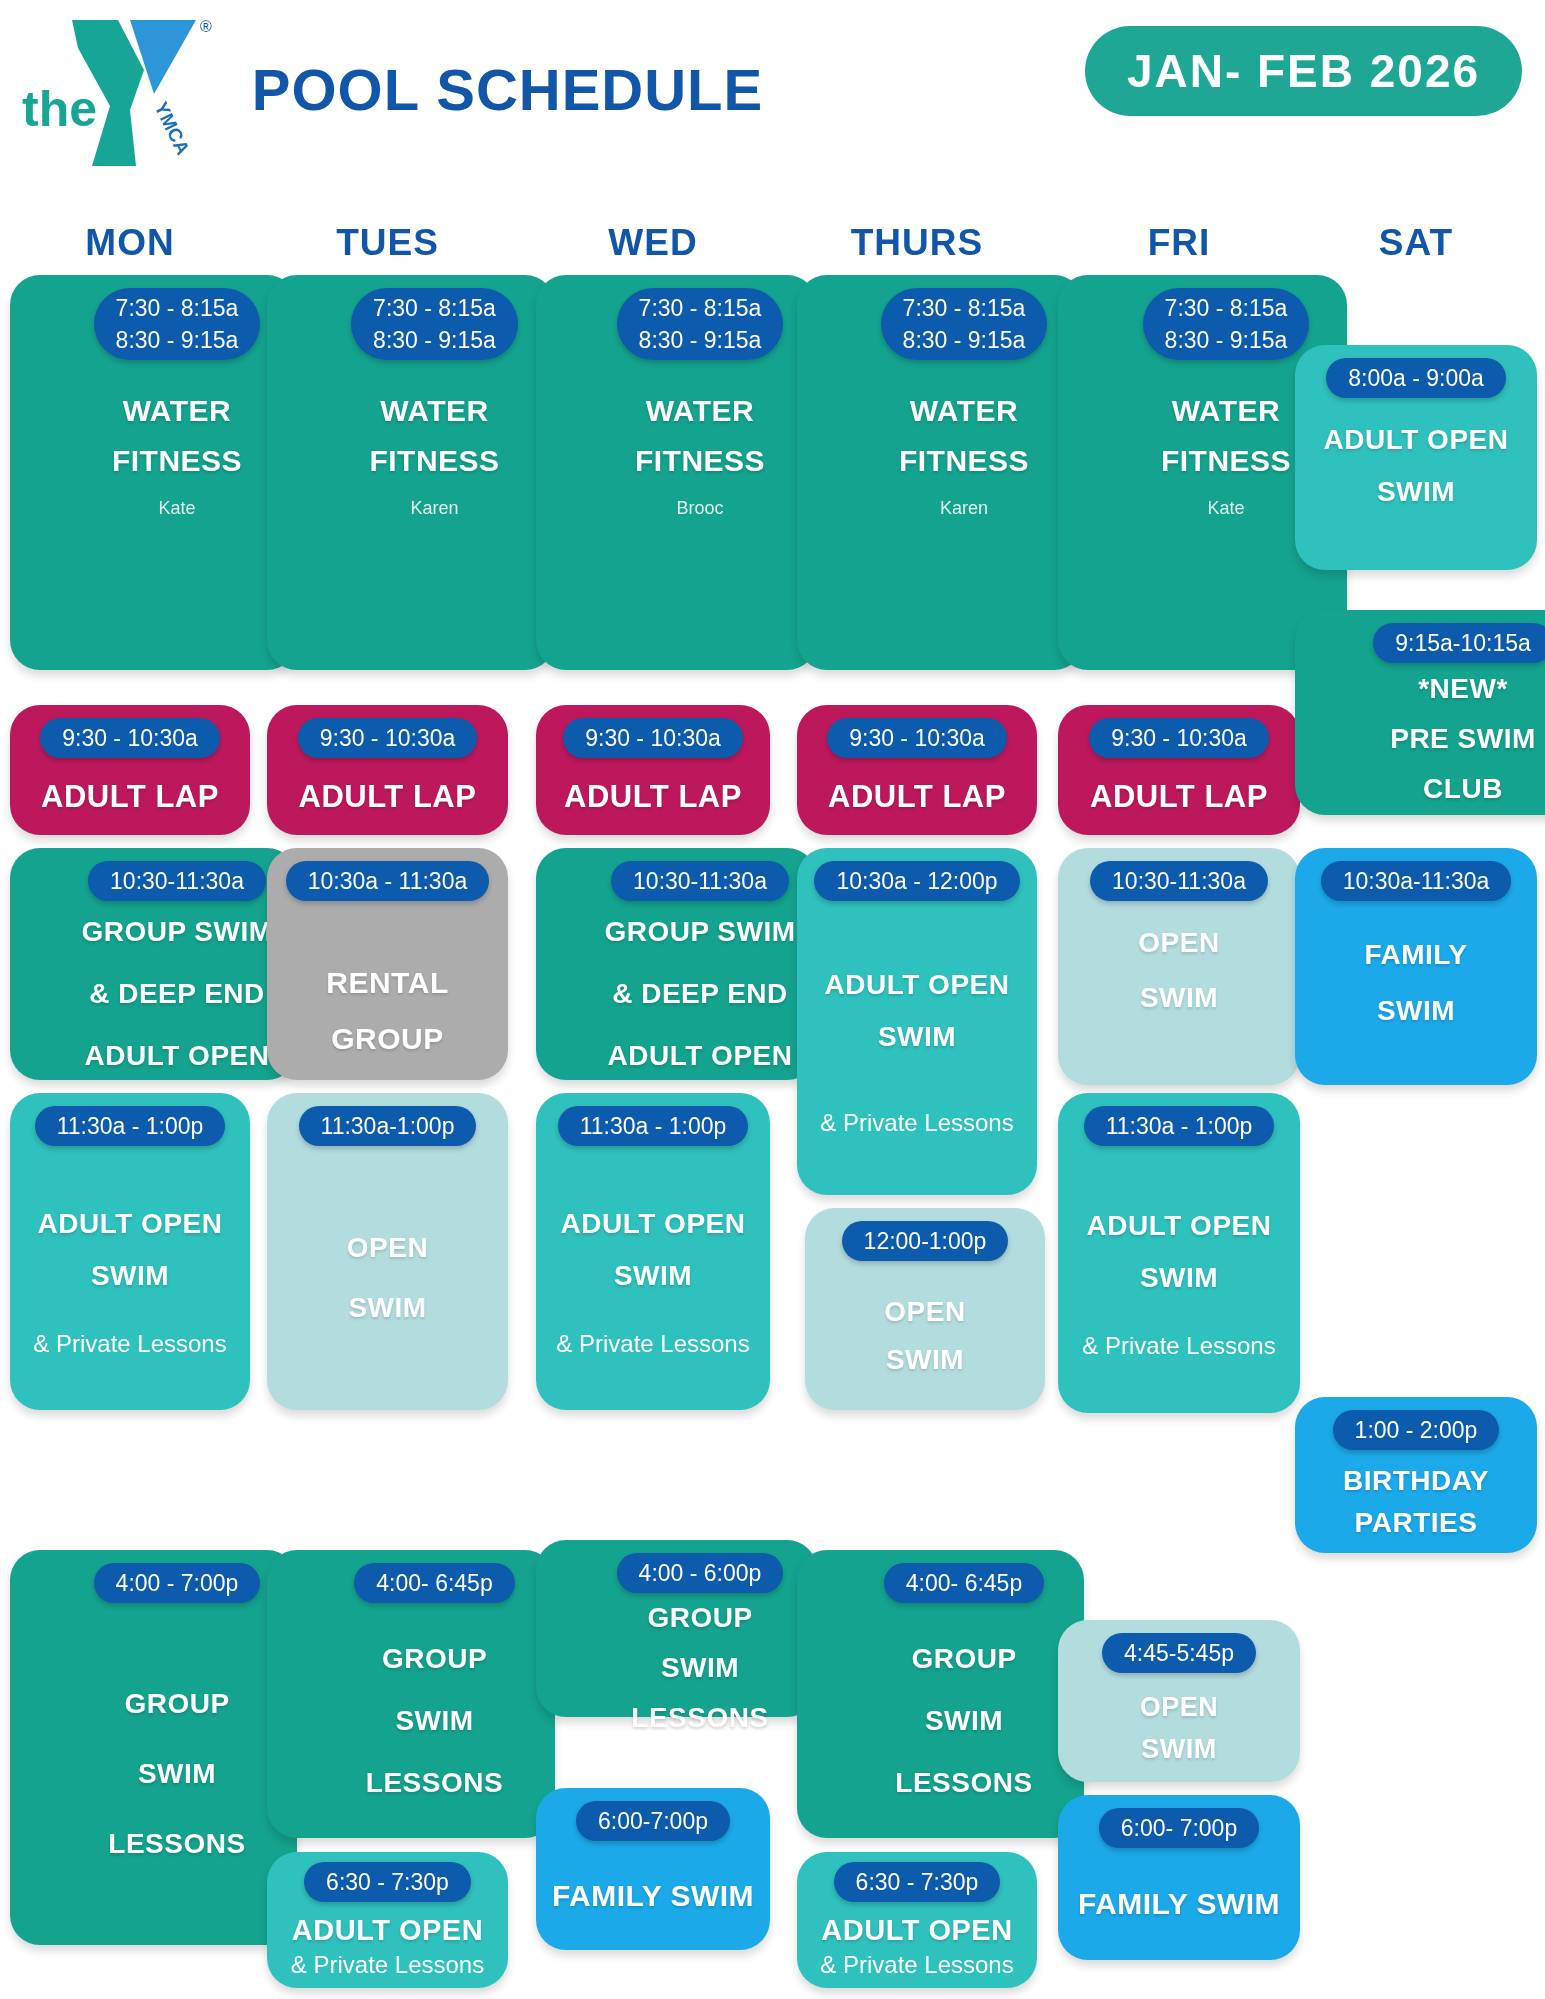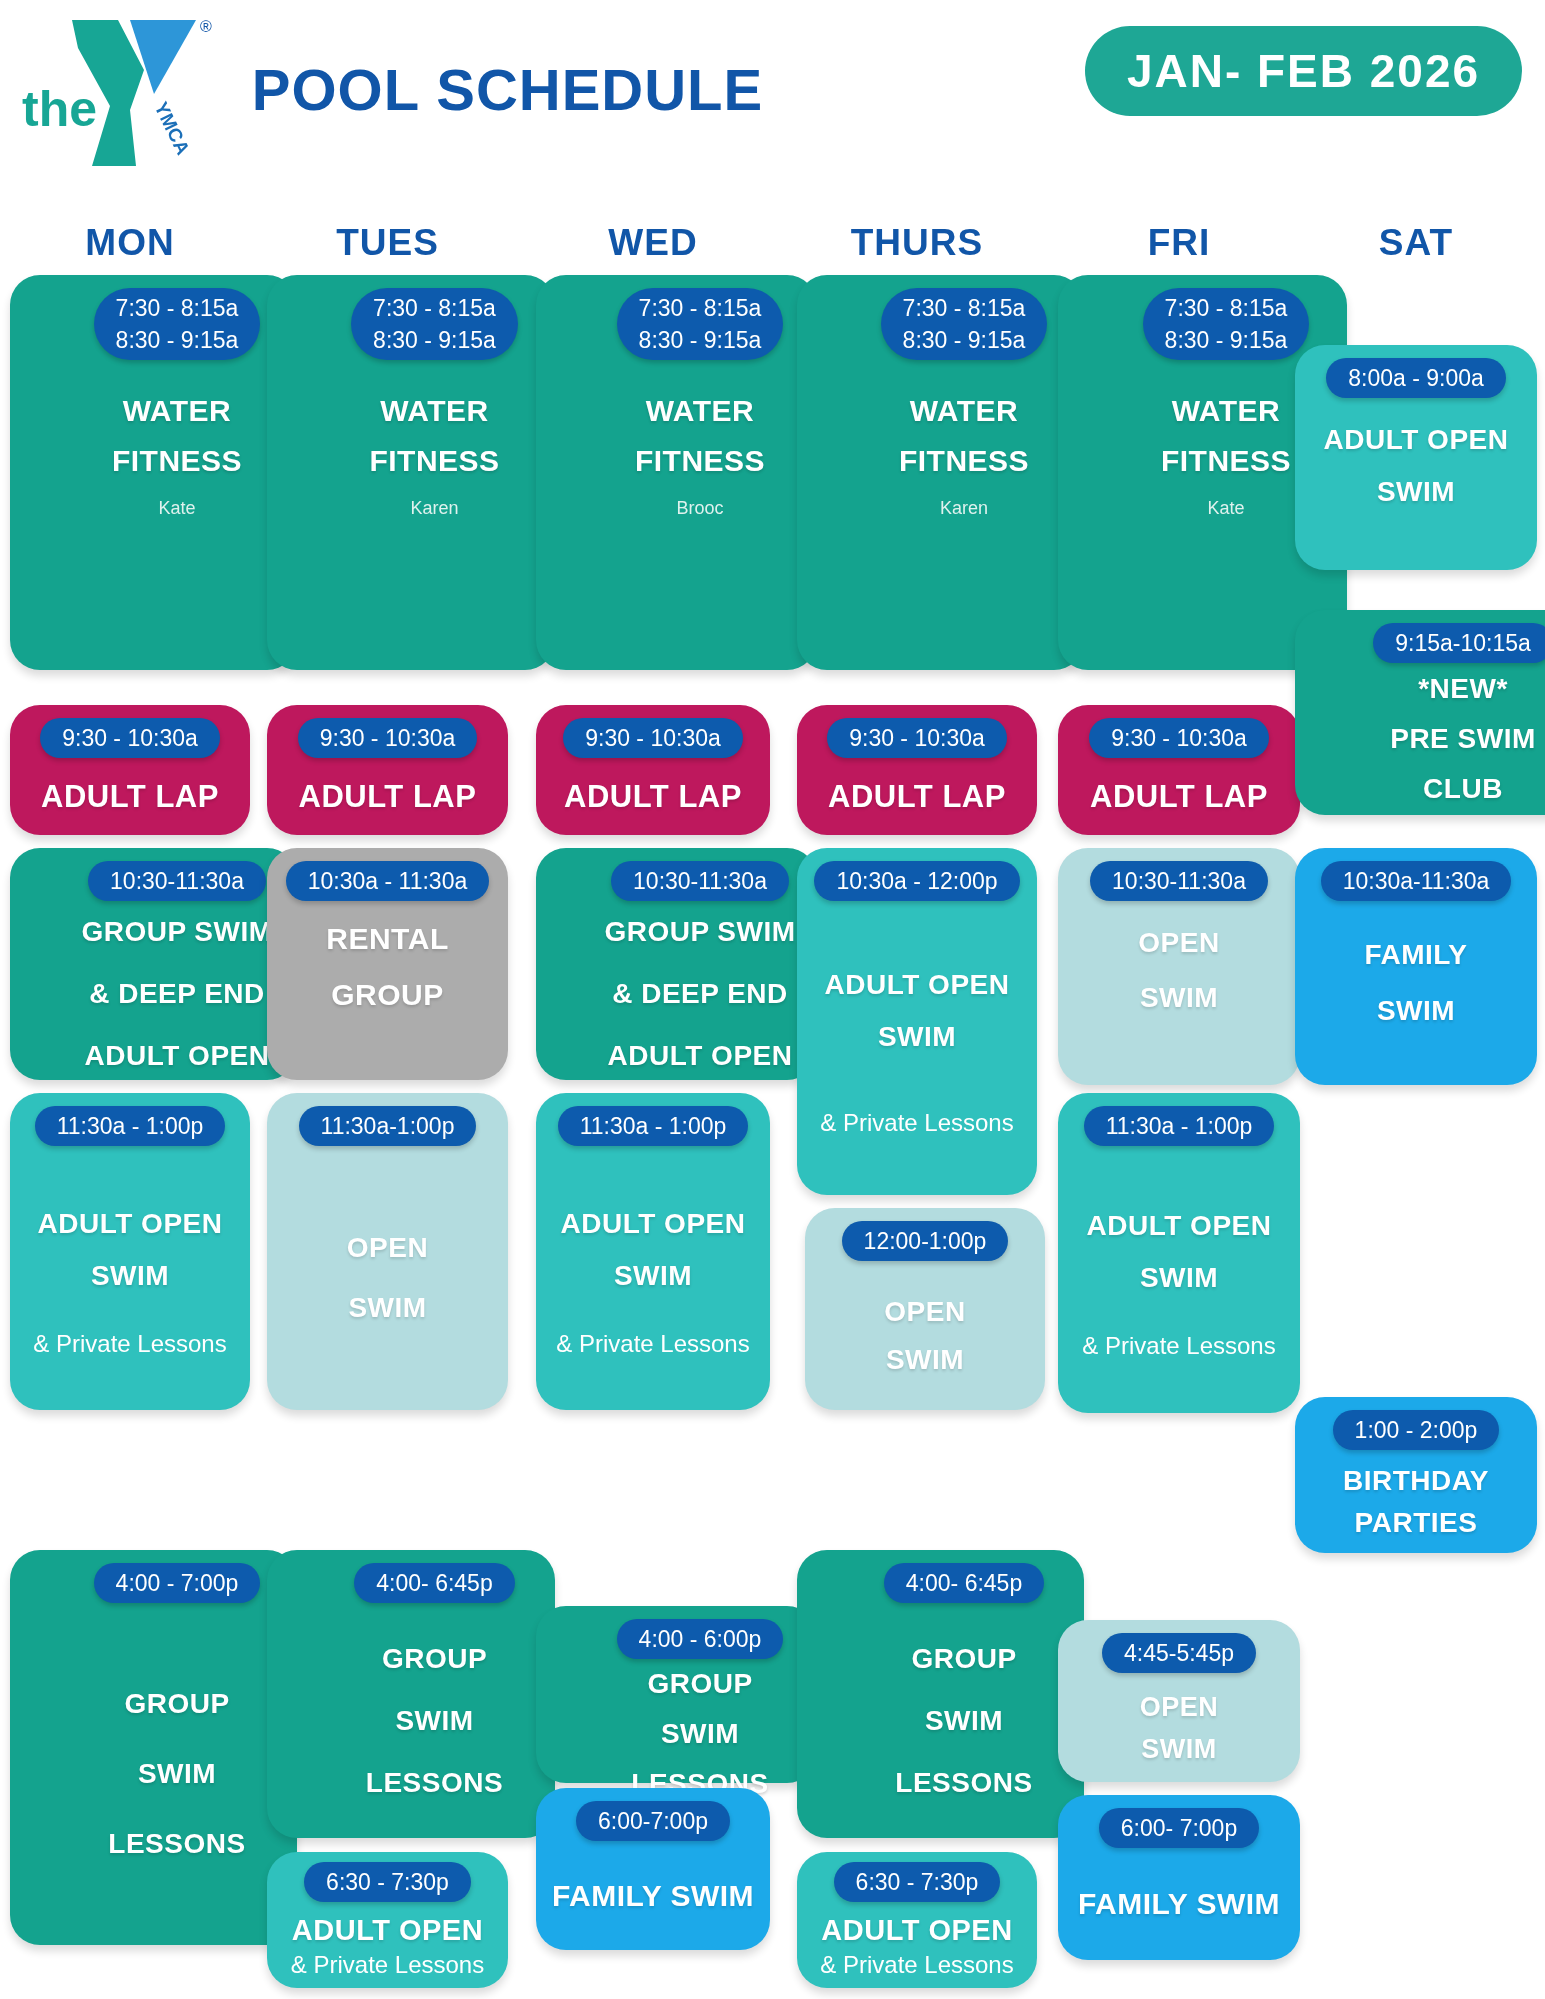--- a/index.html
+++ b/index.html
@@ -124,21 +124,21 @@
     </div>
   </div>
   <div class="blk blue" style="left:267px;top:705px;width:241px;height:130px;--fs:31px;--lh:38px;">
     <div class="pill">
         <span>9:30 - 10:30a</span>
       </div>
     <div class="body">
         <div class="t">ADULT LAP</div>
       </div>
   </div>
-  <div class="blk gray" style="left:267px;top:848px;width:241px;height:232px;--lh:56px;--fs:30px;">
+  <div class="blk gray" style="left:267px;top:848px;width:241px;height:232px;gap:44px;--lh:56px;--fs:30px;">
     <div class="pill">
         <span>10:30a - 11:30a</span>
       </div>
     <div class="body" style="justify-content:flex-start;--pt:10px;">
       <div class="t">RENTAL</div>
       <div class="t">GROUP</div>
     </div>
   </div>
   <div class="blk pale" style="left:267px;top:1093px;width:241px;height:317px;--lh:60px;">
     <div class="pill">
@@ -201,21 +201,21 @@
   <div class="blk teal" style="left:536px;top:1093px;width:234px;height:317px;">
     <div class="pill">
         <span>11:30a - 1:00p</span>
       </div>
     <div class="body">
       <div class="t">ADULT OPEN</div>
       <div class="t">SWIM</div>
       <div class="note">&amp; Private Lessons</div>
     </div>
   </div>
-  <div class="blk green" style="left:536px;top:1606px;width:234px;height:177px;--lh:50px;">
+  <div class="blk green" style="left:536px;top:1540px;width:234px;height:177px;--lh:50px;">
     <div class="pill">
         <span>4:00 - 6:00p</span>
       </div>
     <div class="body">
       <div class="t">GROUP</div>
       <div class="t">SWIM</div>
       <div class="t">LESSONS</div>
     </div>
   </div>
   <div class="blk bright" style="left:536px;top:1788px;width:234px;height:162px;--fs:30px;--lh:40px;">

